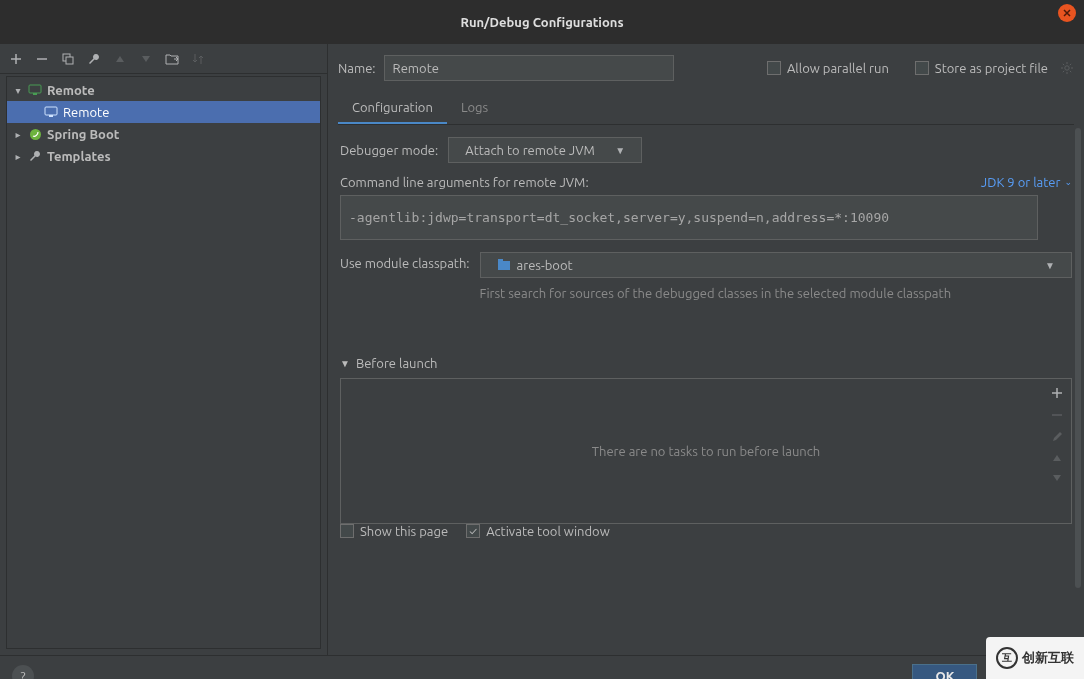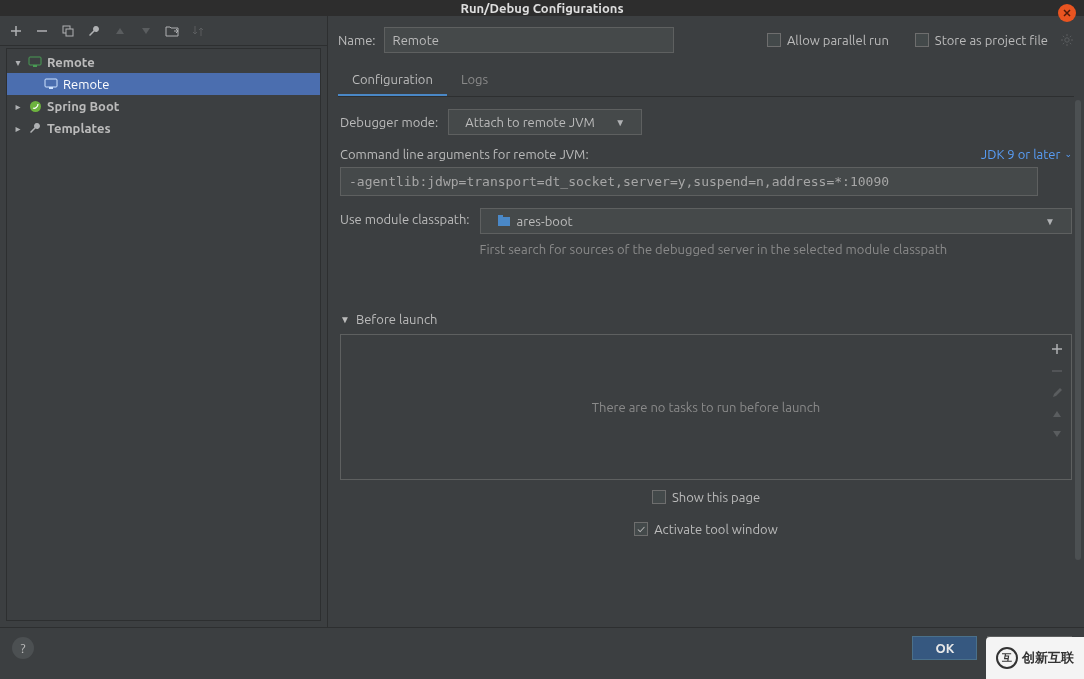--- a/index.html
+++ b/index.html
@@ -1,17 +1,17 @@
 <!DOCTYPE html>
 <html><head>
 <meta charset="utf-8">
 <style>
 * { margin: 0; padding: 0; box-sizing: border-box; font-family: "Ubuntu", "Segoe UI", sans-serif; font-size: 13px; }
 body { background: #3c3f41; color: #bbbbbb; width: 1084px; height: 679px; overflow: hidden; position: relative; }
-.titlebar { background: #2d2d2d; height: 16px; display: flex; align-items: center; justify-content: center; position: relative; }
+.titlebar { background: #2d2d2d; height: 44px; display: flex; align-items: center; justify-content: center; position: relative; }
 .titlebar-title { color: #dedede; font-weight: bold; }
 .close-btn { position: absolute; right: 8px; top: 4px; width: 18px; height: 18px; border-radius: 50%; background: #e95420; display: flex; align-items: center; justify-content: center; color: #4d1a0a; font-size: 11px; cursor: pointer; }
 .content { display: flex; height: 611px; }
 .left-panel { width: 328px; background: #3c3f41; border-right: 1px solid #2d2f30; display: flex; flex-direction: column; }
 .toolbar { height: 30px; display: flex; align-items: center; padding: 0 8px; gap: 10px; border-bottom: 1px solid #2d2f30; }
 .toolbar .icon { width: 16px; height: 16px; display: flex; align-items: center; justify-content: center; color: #afb1b3; cursor: pointer; }
 .toolbar .icon.disabled { color: #5a5d5f; }
 .tree { flex: 1; overflow: auto; padding-top: 2px; border: 1px solid #2d2f30; margin: 2px 6px 6px 6px; background: #3c3f41; }
 .tree-row { display: flex; align-items: center; height: 22px; padding-left: 6px; cursor: pointer; gap: 4px; }
 .tree-row.selected { background: #4b6eaf; color: #ffffff; }
@@ -32,33 +32,33 @@
 .gear-dim { color: #5a5d5f; margin-left: 4px; }
 .tabs { display: flex; border-bottom: 1px solid #2d2f30; margin-top: 6px; }
 .tab { padding: 8px 14px; color: #8a8a8a; cursor: pointer; border-bottom: 2px solid transparent; }
 .tab.active { color: #bbbbbb; border-bottom: 2px solid #4a88c7; }
 .form-area { padding: 12px 2px 0 2px; flex: 1; overflow: auto; }
 .row { display: flex; align-items: center; gap: 10px; margin-bottom: 12px; }
 .select { background: #45494a; border: 1px solid #5e6060; color: #bbbbbb; height: 26px; display: flex; align-items: center; padding: 0 16px; justify-content: space-between; cursor: pointer; }
 .select .caret { color: #afb1b3; font-size: 10px; margin-left: 8px; }
 .cmd-header { display: flex; justify-content: space-between; align-items: center; margin-bottom: 6px; }
 .link { color: #589df6; cursor: pointer; display: flex; align-items: center; gap: 4px; }
-.cmd-box { background: #45494a; border: 1px solid #5e6060; color: #a6a6a6; padding: 6px 8px; font-family: "DejaVu Sans Mono", monospace; font-size: 13px; width: 698px; }
+.cmd-box { background: #45494a; border: 1px solid #5e6060; color: #a6a6a6; padding: 14px 8px; font-family: "DejaVu Sans Mono", monospace; font-size: 13px; width: 698px; }
 .hint { color: #8a8a8a; margin-top: 8px; }
 .module-row { display: flex; align-items: flex-start; gap: 10px; margin-top: 12px; }
 .module-select { flex: 1; }
 .module-select .select { width: 100%; }
 .module-hint { color: #8a8a8a; margin-top: 8px; max-width: 480px; }
 .before-launch { margin-top: 56px; }
 .bl-header { display: flex; align-items: center; gap: 6px; color: #bbbbbb; cursor: pointer; }
 .bl-box { border: 1px solid #5e6060; margin-top: 8px; height: 146px; position: relative; display: flex; align-items: center; justify-content: center; color: #8a8a8a; }
 .bl-side { position: absolute; right: 0; top: 0; bottom: 0; width: 28px; display: flex; flex-direction: column; align-items: center; gap: 10px; padding-top: 8px; }
 .bl-side .side-icon { color: #afb1b3; cursor: pointer; }
 .bl-side .side-icon.disabled { color: #5a5d5f; }
-.bottom-checks { display: flex; align-items: center; gap: 18px; margin-top: 10px; flex-direction: column; }
+.bottom-checks { display: flex; align-items: center; gap: 18px; margin-top: 0; }
 .footer { height: 40px; border-top: 1px solid #2d2f30; display: flex; align-items: center; padding: 0 12px; justify-content: space-between; }
 .help-btn { width: 22px; height: 22px; border-radius: 50%; background: #4c5052; color: #bbbbbb; display: flex; align-items: center; justify-content: center; cursor: pointer; }
 .footer-right { display: flex; gap: 10px; }
 .btn { height: 24px; padding: 7px 22px; border: 1px solid #5e6060; background: #4c5052; color: #bbbbbb; cursor: pointer; display: flex; align-items: center; }
 .btn.primary { background: #365880; border-color: #4a708b; color: #e8e8e8; font-weight: bold; }
 .watermark { position: absolute; right: 0; bottom: 0; width: 98px; height: 42px; background: #f4f4f4; color: #333; display: flex; align-items: center; justify-content: center; font-size: 11px; font-weight: bold; border-top-left-radius: 4px; }
 .watermark .circ { width: 22px; height: 22px; border: 2px solid #333; border-radius: 50%; margin-right: 4px; display: flex; align-items: center; justify-content: center; font-size: 10px; }
 .scrollbar-stub { position: absolute; right: 3px; top: 84px; width: 6px; height: 460px; background: #4c5052; border-radius: 3px; }
 svg { display: block; }
 .module-icon-svg { width:14px; height:14px; }
@@ -217,21 +217,21 @@
               <span>
                   <svg class="module-icon-svg" viewBox="0 0 14 14">
                     <rect x="1" y="3" width="12" height="9" fill="#4a88c7"></rect>
                     <rect x="1" y="1" width="5" height="3" fill="#4a88c7"></rect>
                   </svg>
                 </span>
               <span>ares-boot</span>
             </span>
             <span class="caret">▼</span>
           </div>
-          <div class="module-hint">First search for sources of the debugged server in the selected module classpath</div>
+          <div class="module-hint">First search for sources of the debugged classes in the selected module classpath</div>
         </div>
       </div>
 
       <div class="before-launch">
         <div class="bl-header">
           <span style="font-size:10px">▼</span>
           <span>Before launch</span>
         </div>
         <div class="bl-box">
           <span>There are no tasks to run before launch</span>

